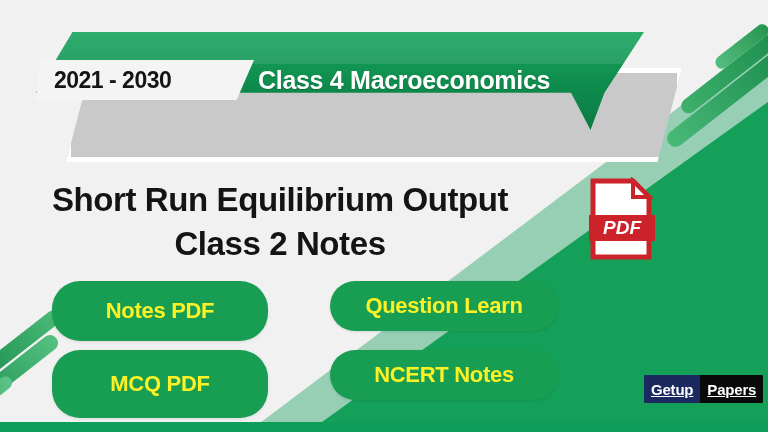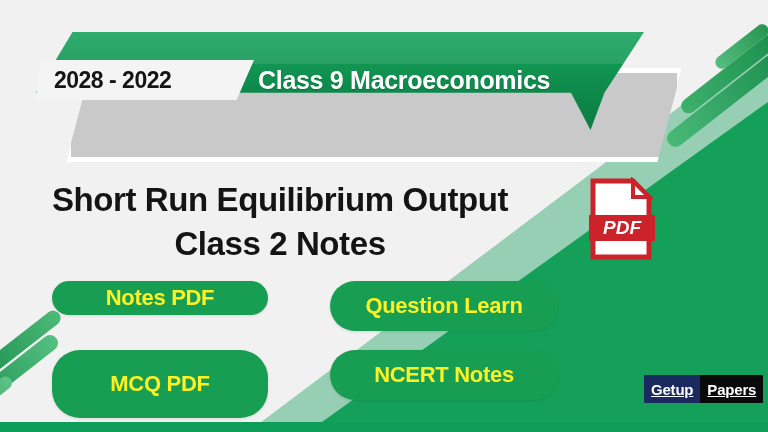--- a/index.html
+++ b/index.html
@@ -187,21 +187,21 @@
     color: #fcf125;
     font-size: 22px;
     font-weight: 700;
     letter-spacing: -0.3px;
     white-space: nowrap;
     border: none;
     padding: 0;
     cursor: pointer;
     box-shadow: 0 1px 3px rgba(0,0,0,0.10);
   }
-  .pill-notes   { left: 52px;  top: 281px; width: 216px; height: 34px; }
+  .pill-notes   { left: 52px;  top: 281px; width: 216px; height: 60px; }
   .pill-mcq     { left: 52px;  top: 350px; width: 216px; height: 68px; }
   .pill-qp      { left: 330px; top: 281px; width: 228px; height: 50px; }
   .pill-ncert   { left: 330px; top: 350px; width: 228px; height: 50px; }
 
   
   .logo {
     position: absolute;
     left: 644px; top: 375px;
     display: flex;
     height: 28px;
@@ -236,24 +236,24 @@
   <div class="deco stripe stripe-bl-1"></div>
   <div class="deco stripe stripe-bl-2"></div>
   <div class="deco stripe stripe-bl-3"></div>
 
   <div class="banner-wrap">
     <div class="banner-shadow"></div>
     <div class="banner-green"></div>
     <div class="banner-gloss"></div>
 
     <div class="year-tag">
-      <span class="year-tag-text">2028 - 2022</span>
+      <span class="year-tag-text">2021 - 2030</span>
     </div>
 
-    <div class="banner-title">Class 9 Macroeconomics</div>
+    <div class="banner-title">Class 4 Macroeconomics</div>
   </div>
 
   <div class="headline">
     <span class="l1">Short Run Equilibrium Output</span>
     <span class="l2">Class 2 Notes</span>
   </div>
 
   <div class="pdf-icon">
     <svg viewBox="0 0 66 84" width="66" height="84" xmlns="http://www.w3.org/2000/svg">
       <path d="M4 4 H44 L60 20 V80 H4 Z" fill="#ffffff" stroke="#cc2229" stroke-width="5"></path>

